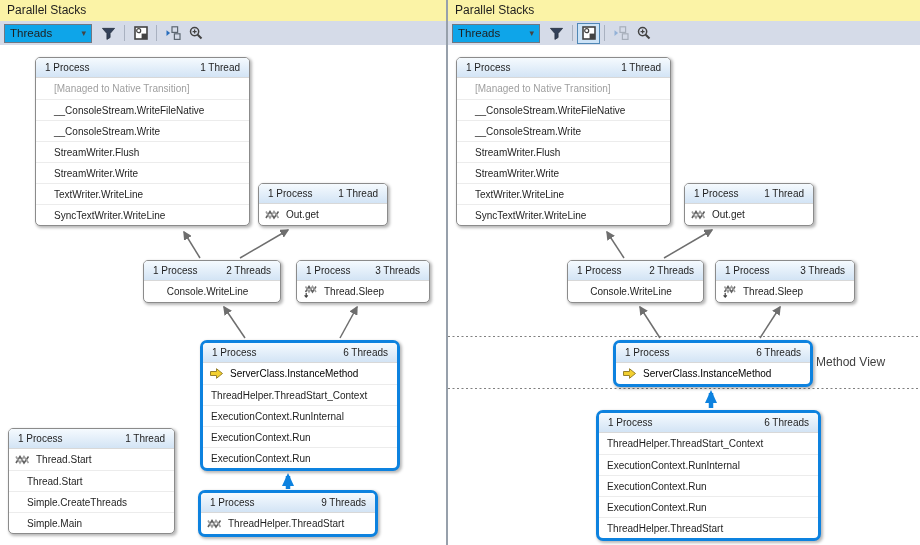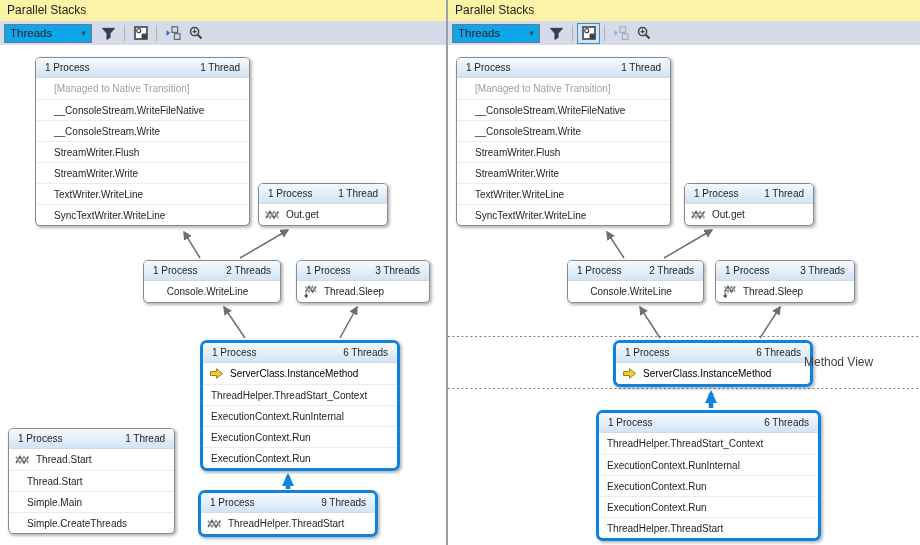--- a/index.html
+++ b/index.html
@@ -218,24 +218,24 @@
                 <polyline points="1,9 5,2.5 9,9 13.5,2.5" stroke="#5f5f5f" stroke-width="1.6" fill="none"></polyline>
                 <polyline points="1,2.5 5,9 9,2.5 13.5,9" stroke="#9c9c9c" stroke-width="1.6" fill="none"></polyline>
               </svg>
             </span>
             <span>Thread.Start</span>
           </div>
           <div class="sbox-row">
             <span>Thread.Start</span>
           </div>
           <div class="sbox-row">
+            <span>Simple.CreateThreads</span>
+          </div>
+          <div class="sbox-row">
             <span>Simple.Main</span>
-          </div>
-          <div class="sbox-row">
-            <span>Simple.CreateThreads</span>
           </div>
         </div>
         <div class="sbox hl" style="left:198px;top:445px;width:180px">
           <div class="sbox-header">
             <span>1 Process</span>
             <span>9 Threads</span>
           </div>
           <div class="sbox-row has-icon">
             <span class="row-icon">
               <svg width="15" height="11" viewBox="0 0 15 11">
@@ -408,17 +408,17 @@
           <div class="sbox-row">
             <span>ExecutionContext.Run</span>
           </div>
           <div class="sbox-row">
             <span>ExecutionContext.Run</span>
           </div>
           <div class="sbox-row">
             <span>ThreadHelper.ThreadStart</span>
           </div>
         </div>
-        <div class="mv-label" style="left:356px;top:310px">Method View</div>
+        <div class="mv-label" style="left:368px;top:310px">Method View</div>
       </div>
   </div>
 
 </div>
 
 </body></html>

